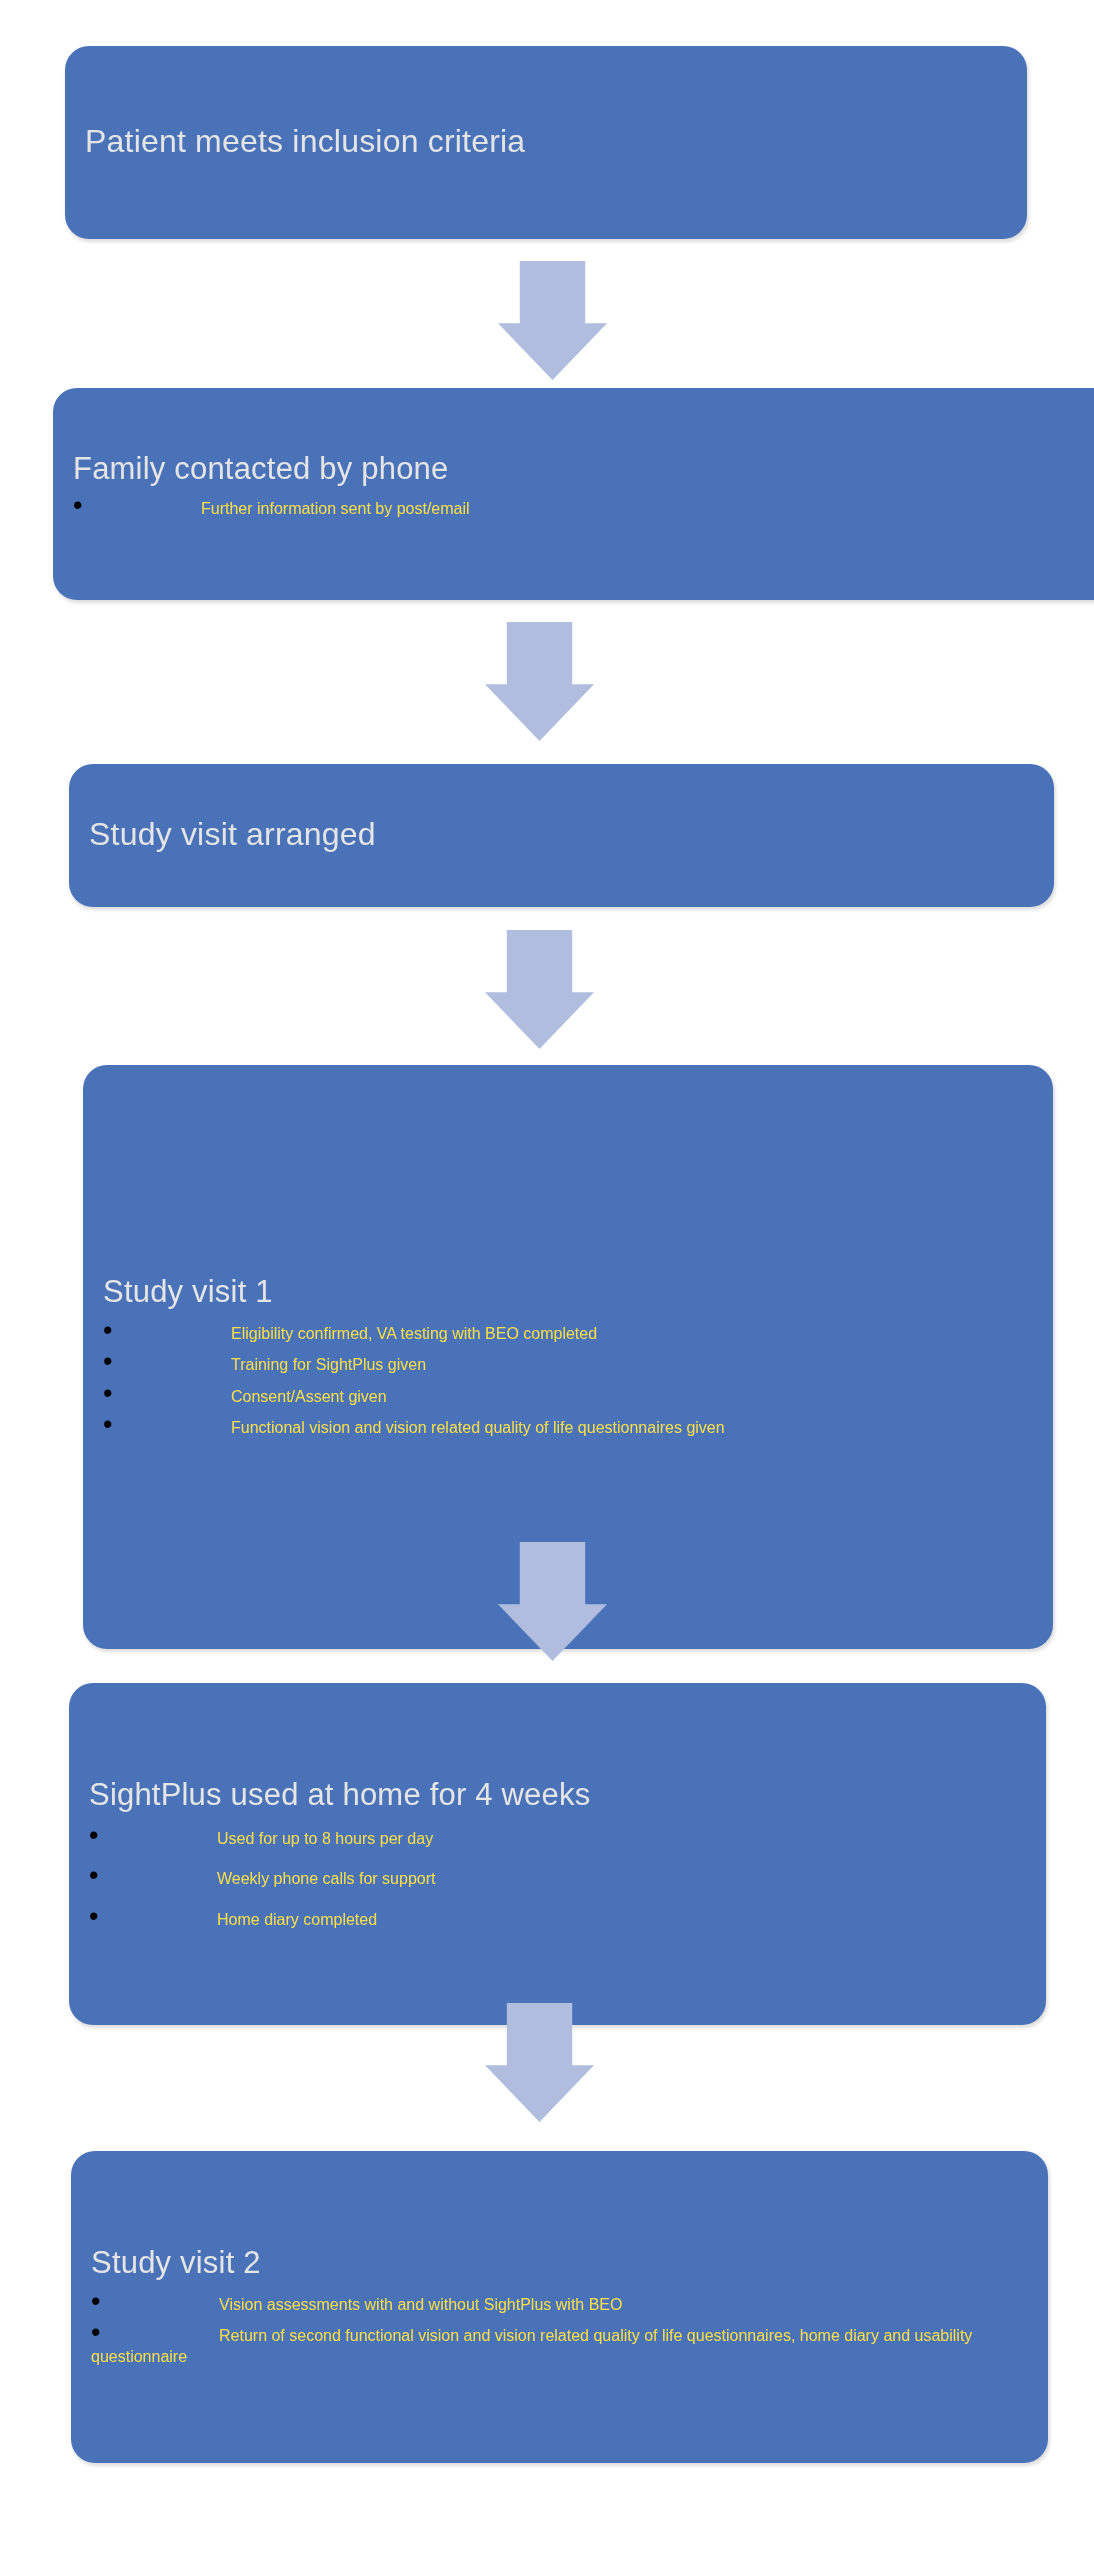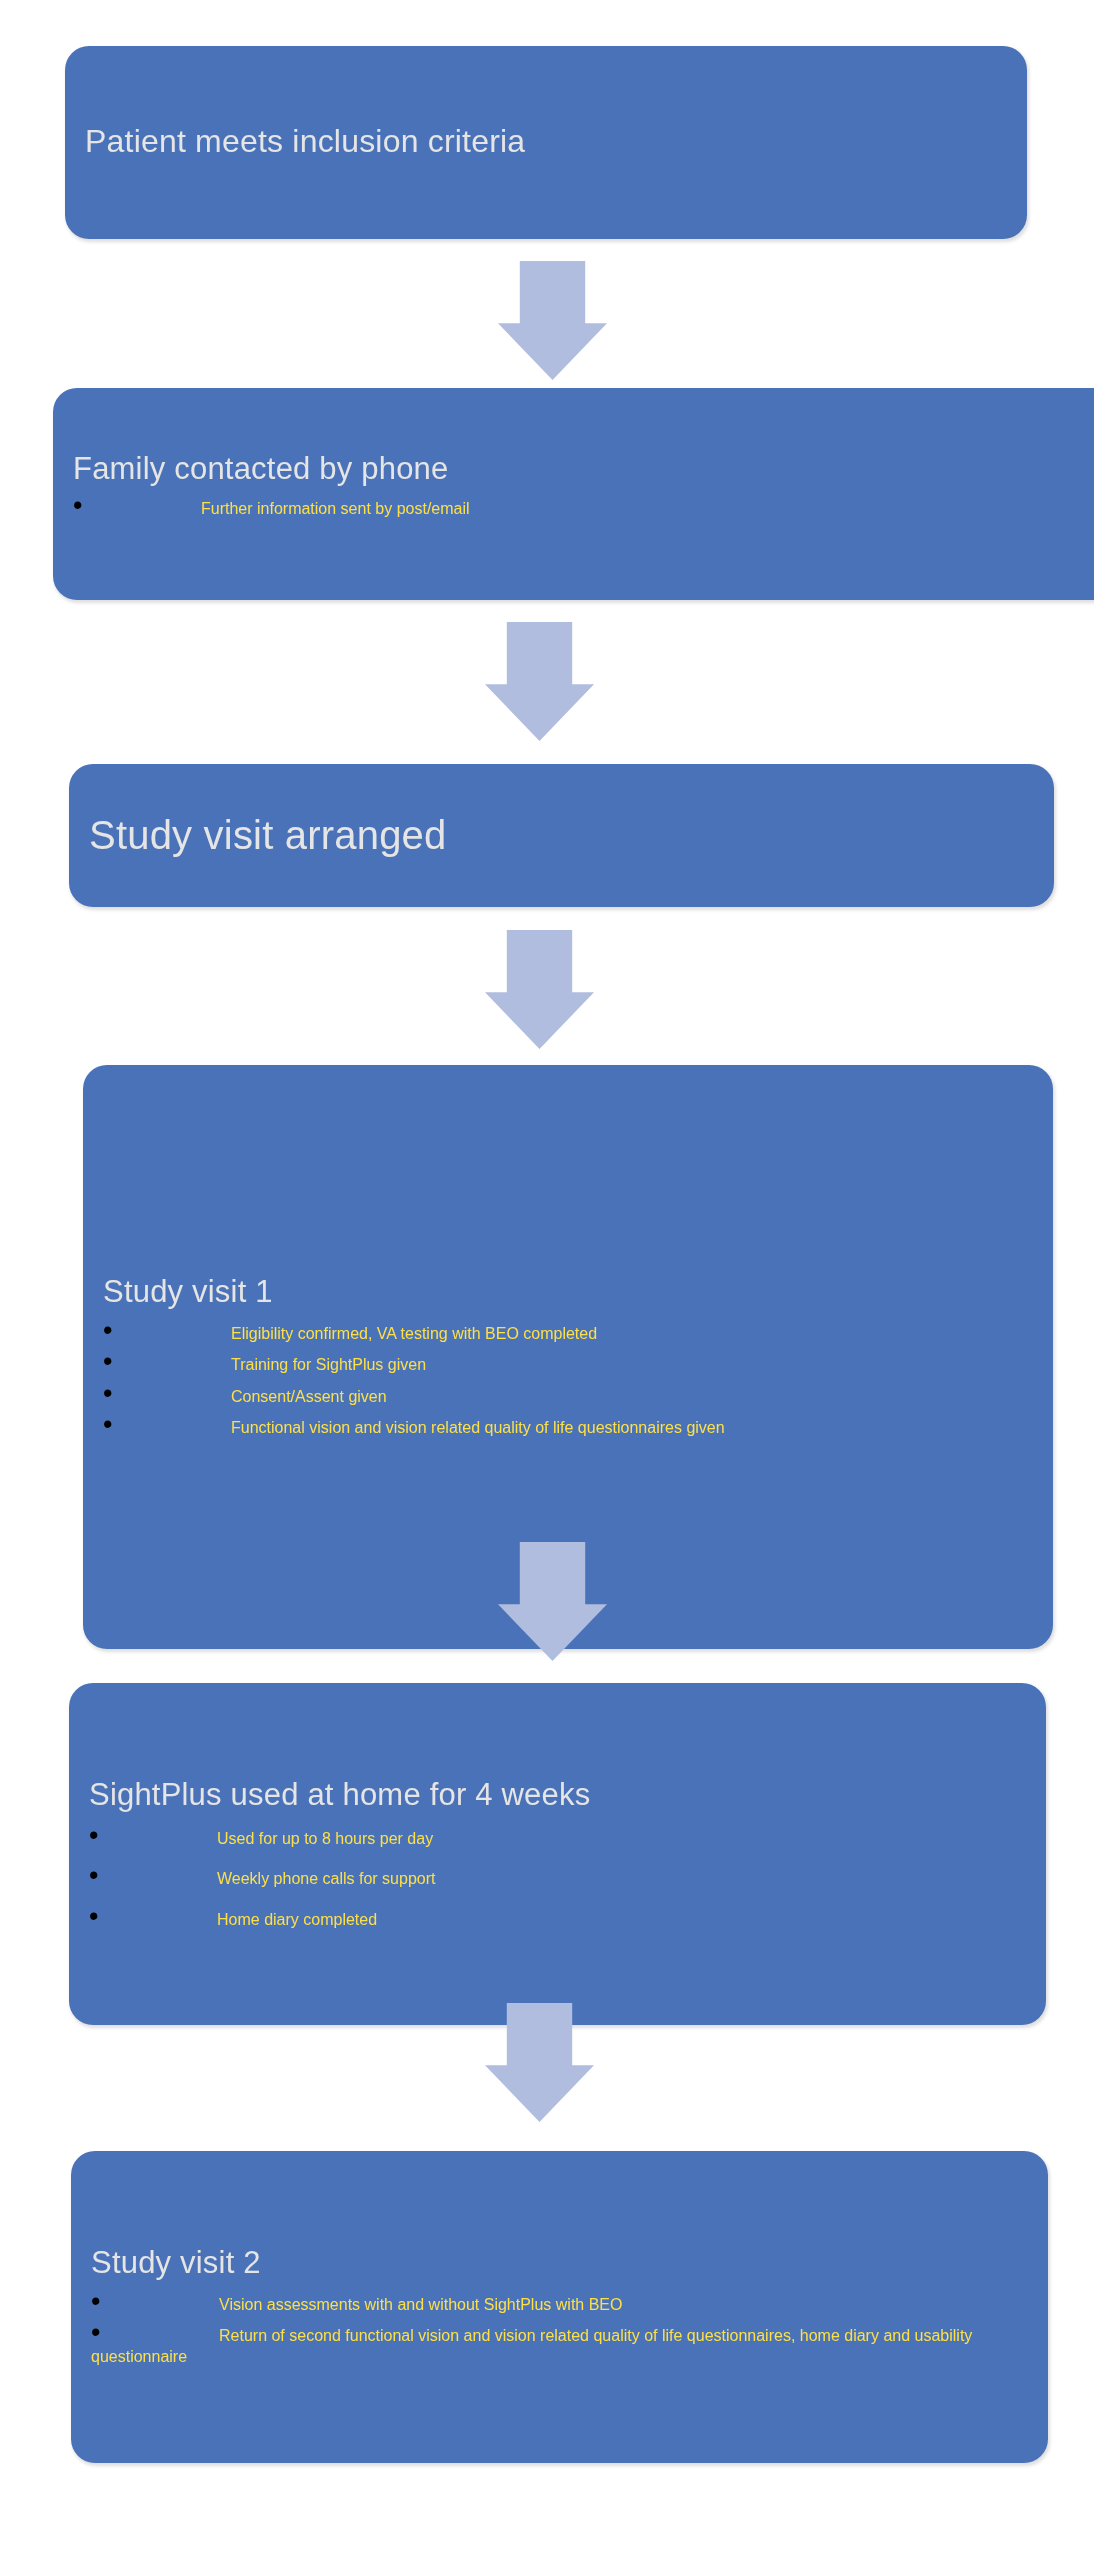--- a/index.html
+++ b/index.html
@@ -113,21 +113,21 @@
   #node-6 { left: 71px;  top: 2151px; width: 977px; height: 312px; }
 
   #arrow-1 { left: 498px; top: 261px;  height: 119px; }
   #arrow-2 { left: 485px; top: 622px;  height: 119px; }
   #arrow-3 { left: 485px; top: 930px; height: 119px; }
   #arrow-4 { left: 498px; top: 1542px; height: 119px; }
   #arrow-5 { left: 485px; top: 2003px; height: 119px; }
 
   
   #node-1 .node-title { font-size: 32px; }
-  #node-3 .node-title { font-size: 40px; }
+  #node-3 .node-title { font-size: 32px; }
   #node-4 .node-title,
   #node-6 .node-title { margin-bottom: 7.3px; }
   #node-5 .node-title { margin-bottom: 9px; }
   #node-2 .node-title { margin-bottom: 5.5px; }
 
   #node-2 .node-inner { top: 46%; }
   #node-4 .node-inner { top: 50%; }
   #node-6 .node-inner { top: 50%; }
 </style>
 </head>

